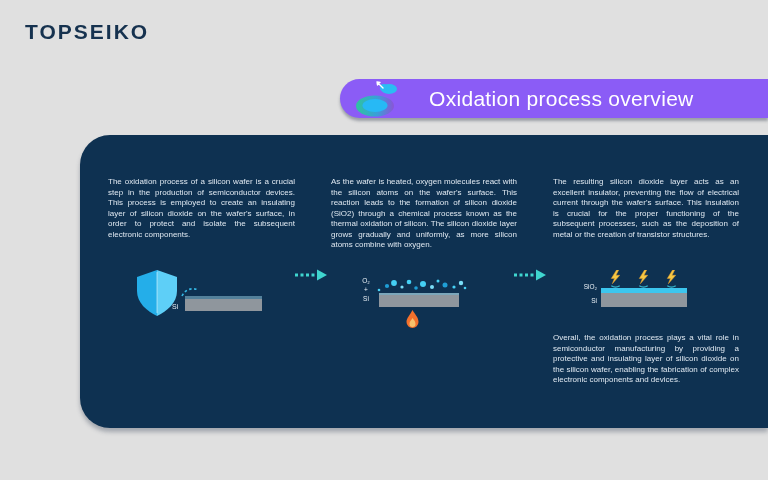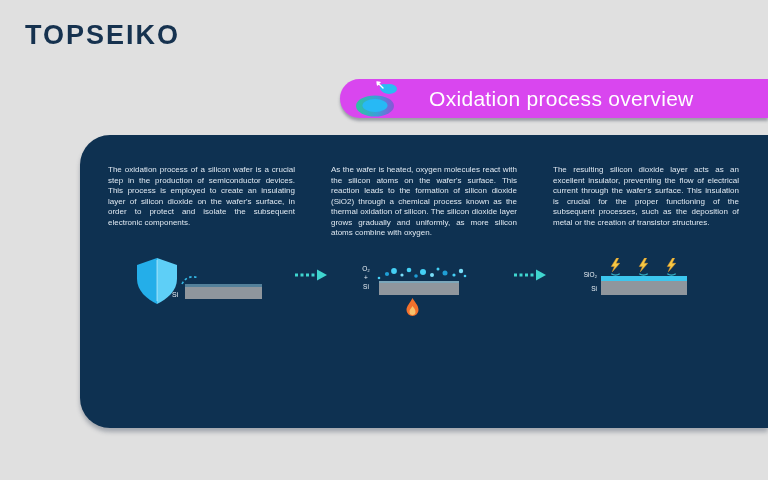--- a/index.html
+++ b/index.html
@@ -5,26 +5,26 @@
   * { margin:0; padding:0; box-sizing:border-box; }
   html,body { width:768px; height:480px; }
   body {
     position:relative;
     background:#e0e0e0;
     font-family:"Liberation Sans", sans-serif;
     overflow:hidden;
   }
   .logo {
     position:absolute; left:25px; top:20px;
-    font-size:27px; font-weight:700; letter-spacing:2px;
+    font-size:21px; font-weight:700; letter-spacing:2px;
     color:#16324f;
   }
   .banner {
     position:absolute; left:340px; right:0; top:79px; height:39px;
-    background:#d946ef; border-radius:21px 0 0 21px;
+    background:#8b5cf6; border-radius:21px 0 0 21px;
     display:flex; align-items:center;
     box-shadow:0 3px 3px rgba(70,80,95,.45);
   }
   .banner-icon { margin-left:13px; width:52px; height:36px; flex:0 0 auto; }
   .banner-title {
     color:#ffffff; font-size:21px; letter-spacing:.3px; margin-left:24px;
     white-space:nowrap;
   }
   .card {
     position:absolute; left:80px; right:0; top:135px; height:293px;
@@ -33,21 +33,21 @@
   }
   .grid {
     display:grid; grid-template-columns:187px 186px 186px;
     column-gap:36px; padding:30px 30px 0 28px;
   }
   .col { display:flex; flex-direction:column; }
   .para {
     font-size:8px; line-height:10.5px; color:#dfe8f1;
     text-align:justify;
   }
-  .para-top { height:96px; }
+  .para-top { height:96px;margin-top:12px; }
   .diagram { position:relative; height:60px; }
   .tiny-label { position:absolute; font-size:7px; color:#eaf1f7; line-height:8px; }
   
   .shield { position:absolute; left:26px; top:-4px; width:46px; height:48px; }
   .arc1 { position:absolute; left:72px; top:10px; width:22px; height:16px; }
   .bar1 { position:absolute; left:77px; top:23px; width:77px; height:15px;
           background:#8f969d; border-top:3px solid #53809a; }
   .si1 { left:64px; top:30px; }
   
   .reactants { position:absolute; left:28px; top:3px; width:14px;
@@ -163,20 +163,21 @@
         </svg>
         <svg class="bolt bolt-c" viewBox="0 0 12 18">
           <polygon points="7,0 2,8 5,8 3,13 10,5 6.5,5 9,0" fill="#f7c843" stroke="#e09b2d" stroke-width="0.5"></polygon>
           <path d="M2 15 Q6 17.5 10 15" stroke="#37b8ce" stroke-width="1.2" fill="none"></path>
         </svg>
         <div class="bar3">
           <div class="oxide-layer"></div>
           <div class="substrate"></div>
         </div>
       </div>
+      <p class="para">Overall, the oxidation process plays a vital role in semiconductor manufacturing by providing a protective and insulating layer of silicon dioxide on the silicon wafer, enabling the fabrication of complex electronic components and devices.</p>
     </div>
 
   </div>
 
   <svg class="flow-arrow arrow-1" viewBox="0 0 33 12">
     <rect x="0" y="4.5" width="3" height="3" fill="#3fd6cf"></rect>
     <rect x="5.5" y="4.5" width="3" height="3" fill="#3fd6cf"></rect>
     <rect x="11" y="4.5" width="3" height="3" fill="#3fd6cf"></rect>
     <rect x="16.5" y="4.5" width="3" height="3" fill="#3fd6cf"></rect>
     <polygon points="22,0.5 32,6 22,11.5" fill="#3fd6cf"></polygon>

